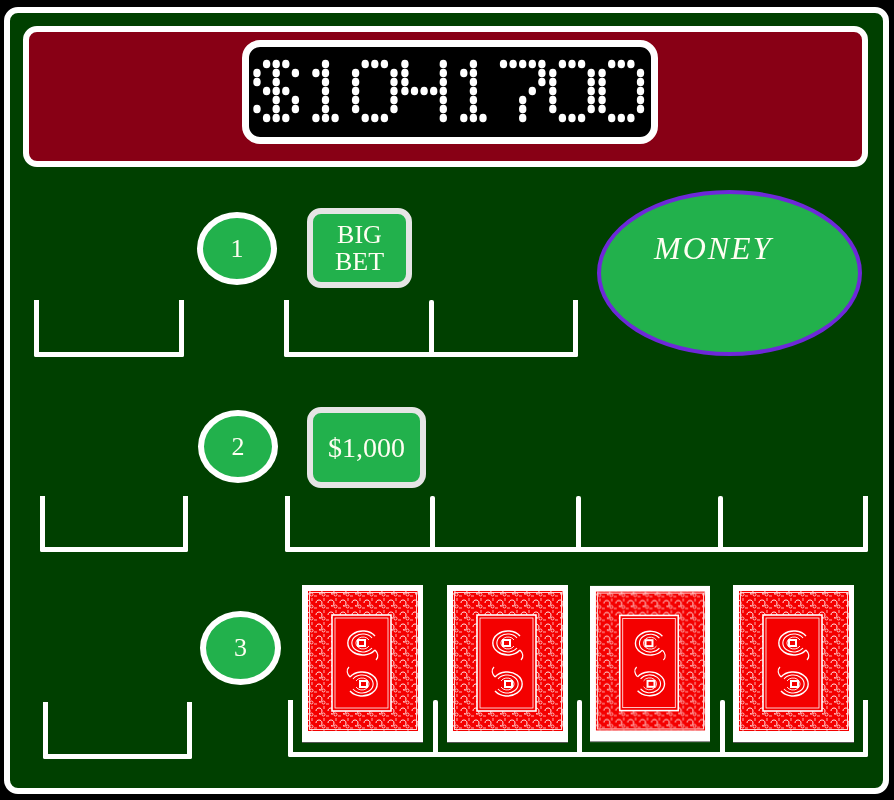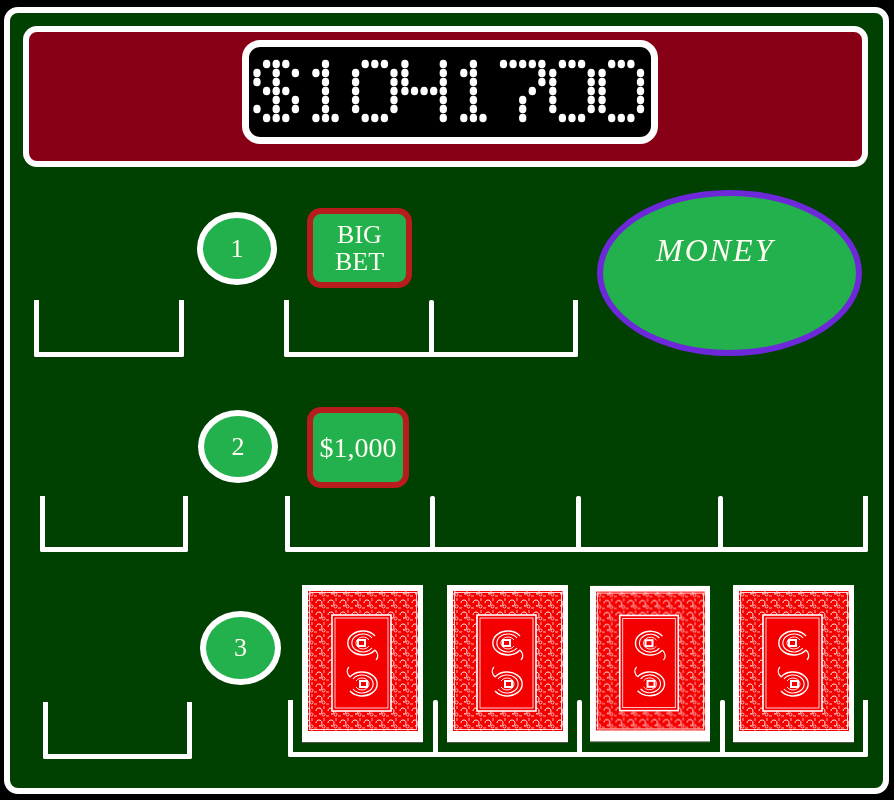--- a/index.html
+++ b/index.html
@@ -31,31 +31,31 @@
       clip: rect(0 0 0 0); white-space: nowrap;
     }
 
     .num-badge {
       border: 6px solid #ffffff; border-radius: 50%;
       background: #22b14c; color: #fffef2;
       display: flex; align-items: center; justify-content: center;
       font-size: 26px;
     }
     .bet-box {
-      border: 6px solid #b91c1c; border-radius: 14px;
+      border: 6px solid #e5e5e5; border-radius: 14px;
       background: #22b14c; color: #fffef2;
       display: flex; flex-direction: column; align-items: center; justify-content: center;
       cursor: pointer;
     }
     .bet-box .ln { font-size: 26px; line-height: 27px; }
     .bet-box .ln-big { font-size: 28px; line-height: 30px; }
 
     .logo-oval {
       left: 597px; top: 190px; width: 265px; height: 166px;
-      border: 6px solid #6d28d9; border-radius: 50%;
+      border: 4px solid #6d28d9; border-radius: 50%;
       background: #22b14c; color: #fffef2;
     }
     .logo-line {
       position: absolute; font-style: italic; font-size: 32px; letter-spacing: 2px;
       white-space: nowrap;
     }
 
     .tray {
       border-left: 5px solid #ffffff; border-right: 5px solid #ffffff;
       border-bottom: 5px solid #ffffff;
@@ -238,21 +238,21 @@
   <span class="ln">BIG</span>
   <span class="ln">BET</span>
 </div>
 <div class="abs tray" style="left:34px; top:300px; width:150px; height:57px;"></div>
 <div class="abs tray" style="left:284px; top:300px; width:294px; height:57px;"></div>
 <div class="abs tray-divider" style="left:429px; top:300px; height:55px;"></div>
 
 <div class="abs num-badge" style="left:198px; top:410px; width:80px; height:73px;">
   <span>2</span>
 </div>
-<div class="abs bet-box" style="left:307px; top:407px; width:102px; height:81px;">
+<div class="abs bet-box" style="left:307px; top:407px; width:119px; height:81px;">
   <span class="ln-big">$1,000</span>
 </div>
 <div class="abs tray" style="left:40px; top:496px; width:148px; height:56px;"></div>
 <div class="abs tray" style="left:285px; top:496px; width:583px; height:56px;"></div>
 <div class="abs tray-divider" style="left:430px; top:496px; height:54px;"></div>
 <div class="abs tray-divider" style="left:576px; top:496px; height:54px;"></div>
 <div class="abs tray-divider" style="left:718px; top:496px; height:54px;"></div>
 
 <div class="abs num-badge" style="left:200px; top:611px; width:81px; height:74px;">
   <span>3</span>

